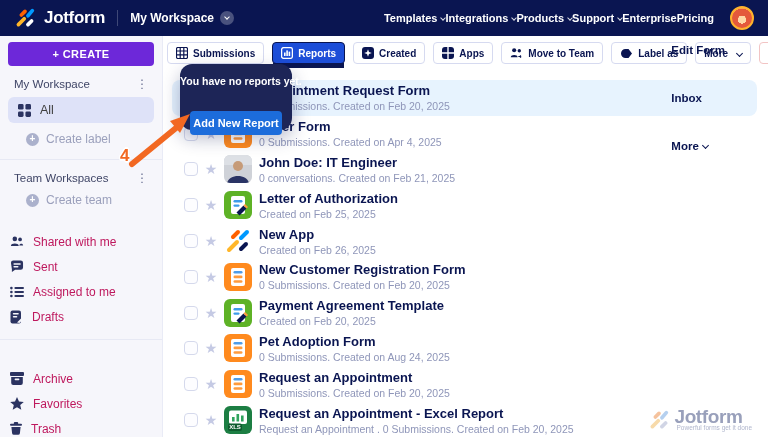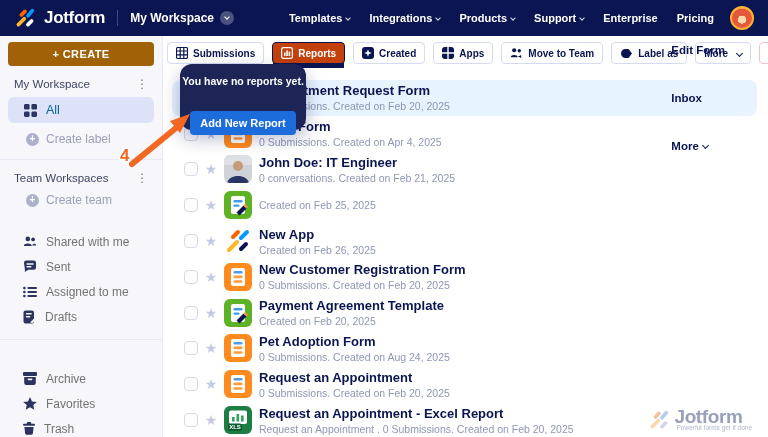--- a/index.html
+++ b/index.html
@@ -15,76 +15,76 @@
   
   .navbar { position:absolute; top:0; left:0; width:768px; height:36px;
     background:#0a1551; display:flex; align-items:center; padding:0 14px; z-index:50; }
   .brand { font-size:17px; font-weight:bold; color:#fff; margin-left:8px; letter-spacing:-.3px; }
   .nav-vdiv { width:1px; height:16px; background:rgba(255,255,255,.22); margin:0 12px; }
   .ws-label { color:#fff; font-size:12px; font-weight:bold; }
   .ws-chev { width:14px; height:14px; border-radius:50%; background:#4a527e; color:#fff;
     display:inline-flex; align-items:center; justify-content:center; margin-left:6px; }
   .ws-chev .chev { width:4px; height:4px; margin:0 0 2px 0; border-width:1.3px; }
   .nav-spacer { flex:1; }
-  .nav-menu { display:flex; align-items:center; gap:19px; }
+  .nav-menu { display:flex; align-items:center; }
   .nav-item { color:#fff; font-size:11px; font-weight:bold; cursor:pointer; white-space:nowrap; }
   .nav-item .chev { width:4px; height:4px; opacity:.85; }
   .avatar { width:24px; height:24px; border-radius:50%; margin-left:16px; cursor:pointer;
     background:radial-gradient(circle at 50% 58%, #ffd9a6 0 26%, #e4593c 27% 70%, #ff9f4d 71% 100%);
     border:2px solid #ffb32c; }
 
   
   .sidebar { position:absolute; top:36px; left:0; width:163px; bottom:0;
     background:#f6f6fb; border-right:1px solid #e9ebf6; padding-top:6px; }
-  .create-btn { height:24px; margin:0 8px; background:#a16207; border-radius:4px;
+  .create-btn { height:24px; margin:0 8px; background:#6d28d9; border-radius:4px;
     color:#fff; font-size:11px; font-weight:bold; letter-spacing:.4px;
     display:flex; align-items:center; justify-content:center; cursor:pointer; }
   .sect { display:flex; align-items:center; justify-content:space-between;
     margin:12px 12px 0 14px; font-size:11.5px; color:#3f4566; }
   .kebab { color:#6a7194; font-size:12px; line-height:10px; cursor:pointer; padding:0 2px; }
   .pill { margin:7px 8px 0; height:26px; border-radius:6px; background:#dee2f8;
-    display:flex; align-items:center; padding:0 16px; gap:9px; cursor:pointer;
-    color:#0369a1; font-size:12.5px; font-weight:500; }
+    display:flex; align-items:center; padding:0 10px; gap:9px; cursor:pointer;
+    color:#404040; font-size:12.5px; font-weight:500; }
   .subitem { margin:9px 0 0 26px; display:flex; align-items:center; gap:7px;
     color:#9ba0bc; font-size:12px; cursor:pointer; }
   .plus-circle { width:13px; height:13px; border-radius:50%; background:#abb1cc; color:#fff;
     font-size:10px; line-height:12px; text-align:center; font-weight:bold; }
   .sdiv { height:1px; background:#e7e9f4; margin-top:13px; }
   .slinks { margin-top:22px; }
   .slinks.second { margin-top:26px; }
-  .slink { height:25px; display:flex; align-items:center; padding-left:23px; gap:9px;
-    font-size:12px; color:#737373; cursor:pointer; }
+  .slink { height:25px; display:flex; align-items:center; padding-left:10px; gap:9px;
+    font-size:12px; color:#be185d; cursor:pointer; }
   .slink svg { flex:0 0 auto; }
 
   
   .main { position:absolute; left:164px; top:36px; right:0; bottom:0; background:#fff;text-decoration:underline; }
   .toolbar { position:absolute; top:6px; left:3px; display:flex; gap:8px; }
   .tbtn { position:relative; height:22px; padding:0 8px; border:1px solid #d6daf0; border-radius:4px;
     background:#fff; color:#0a1551; font-size:10px; font-weight:bold; cursor:pointer;
     display:inline-flex; align-items:center; gap:5px; white-space:nowrap; }
-  .tbtn.active { background:#c2410c; border-color:#0a1551; color:#fff; }
+  .tbtn.active { background:#1d4ed8; border-color:#0a1551; color:#fff; }
   .tbtn.active::after { content:""; position:absolute; left:0; right:0; top:100%; height:5px; background:#0a1551; }
   .tbtn.danger { color:#dd3e3e; border-color:#f2c4c4; }
 
   
   .list { position:absolute; top:44px; left:8px; right:11px; }
   .row { height:35.8px; display:flex; align-items:center; padding:0 0 0 12px; gap:6px; cursor:pointer; }
   .row.hl { background:#e7f3fe; border-radius:8px; }
   .cb { width:14px; height:14px; border:1px solid #d5d9ec; border-radius:4px; background:#fdfdff; flex:0 0 auto; }
   .star { width:14px; color:#c5cae4; font-size:14px; line-height:14px; text-align:center; flex:0 0 auto; }
   .ic { width:28px; height:28px; flex:0 0 auto; }
   .rowtext { display:flex; flex-direction:column; gap:2px; margin-left:1px; min-width:0; }
   .rtitle { font-size:13px; font-weight:bold; color:#0a1551; white-space:nowrap; }
   .rmeta { font-size:10.5px; color:#8f96b9; white-space:nowrap; }
   .ractions { margin-left:auto; display:flex; gap:36px; padding-right:32px;
     font-size:11.5px; font-weight:bold; color:#0a1551;flex-direction:column; }
   .ract { cursor:pointer; white-space:nowrap; }
 
   
-  .popover { position:absolute; left:180px; top:64px; width:126px; height:66px;
+  .popover { position:absolute; left:180px; top:64px; width:112px; height:66px;
     background:#1d2557; border-radius:12px; box-shadow:0 8px 18px rgba(10,21,81,.3); z-index:30; }
   .pop-msg { padding-top:11px; text-align:center; color:#fff; font-size:10.5px; font-weight:bold; white-space:nowrap; }
   .pop-btn { margin:24px 10px 0; height:24px; background:#1c6cdb; border-radius:4px; cursor:pointer;
     display:flex; align-items:center; justify-content:center; color:#fff; font-size:11px; font-weight:bold; }
 
   
   .arrow-svg { position:absolute; left:112px; top:100px; z-index:40; pointer-events:none; }
   .anno-num { position:absolute; left:120px; top:146px; z-index:40; color:#f26822;
     font-size:17px; font-weight:bold; pointer-events:none;
     text-shadow:-1px -1px 0 #fff,1px -1px 0 #fff,-1px 1px 0 #fff,1px 1px 0 #fff,0 2px 0 #fff,0 -2px 0 #fff; }
@@ -381,20 +381,21 @@
         <rect x="9.5" y="9" width="9" height="2.4" rx="1.2" fill="#3d9be9"></rect>
         <rect x="9.5" y="13.4" width="6" height="2.4" rx="1.2" fill="#3d9be9"></rect>
         <path d="M12.5 21.5 L19.5 14.5 L22.5 17.5 L15.5 24.5 Z" fill="#0a1551"></path>
         <path d="M19.5 14.5 L21 13 L24 16 L22.5 17.5 Z" fill="#ff9b3d"></path>
       </svg>
       
       
       
     </span>
     <span class="rowtext">
+      <span class="rtitle">Letter of Authorization</span>
       <span class="rmeta">Created on Feb 25, 2025</span>
     </span>
 
   </div>
 
   <div class="row">
     <span class="cb"></span>
     <span class="star">★</span>
     <span class="ic">
       

